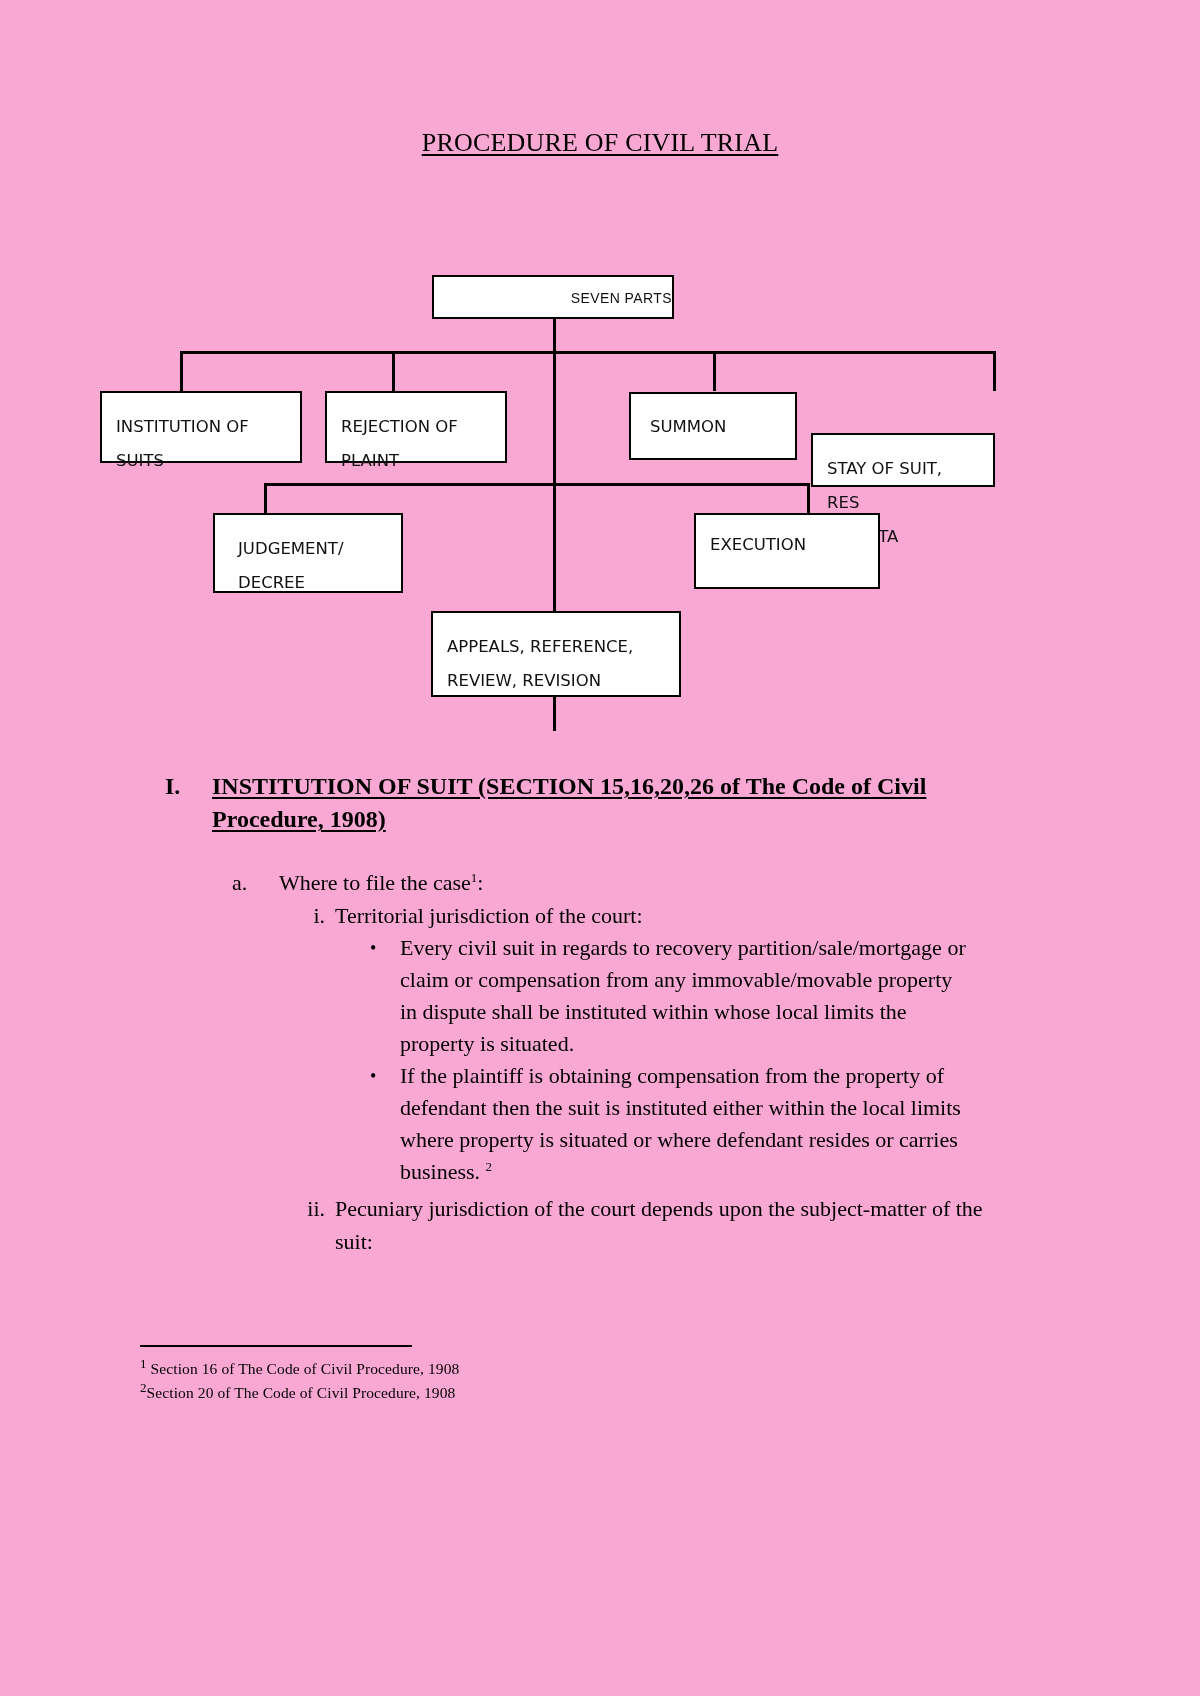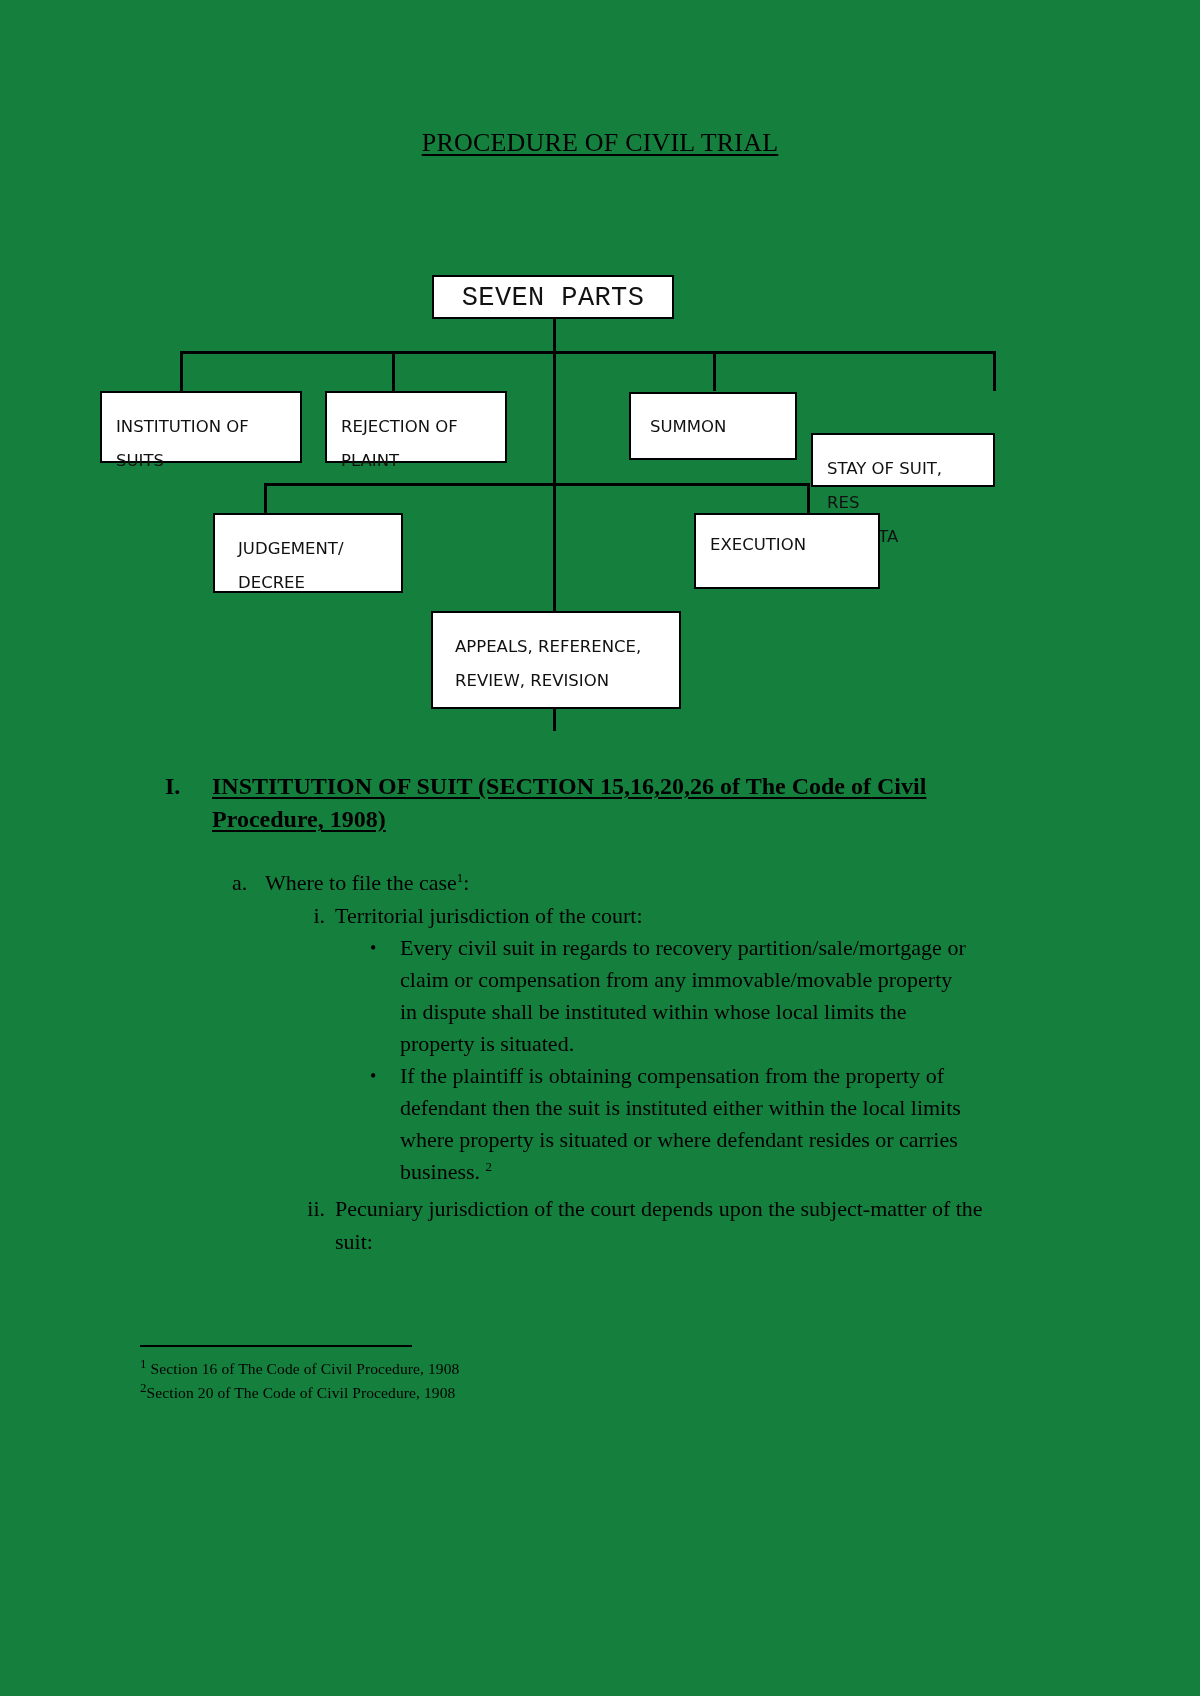--- a/index.html
+++ b/index.html
@@ -8,21 +8,21 @@
     background: #ffffff;
   }
   body {
     font-family: "Liberation Serif", "DejaVu Serif", serif;
     color: #000000;
   }
   .page {
     position: relative;
     width: 1200px;
     height: 1696px;
-    background: #15803d;
+    background: #f9a8d4;
     overflow: hidden;
   }
 
   
   .doc-title {
     position: absolute;
     left: 0;
     top: 128px;
     width: 1200px;
     text-align: center;
@@ -51,23 +51,23 @@
     font-size: 16.5px;
     line-height: 34px;
     color: #111111;
     z-index: 2;
   }
   .node .txt {
     display: block;
     padding: 0 14px;
   }
   .node.root {
-    font-family: Liberation Mono, monospace;
-    font-size: 27px;
-    text-align: center;
+    font-family: Liberation Sans, sans-serif;
+    font-size: 14px;
+    text-align: right;
     letter-spacing: 0.4px;
   }
   .node.root .txt { padding: 0; }
   .node .pad-top { padding-top: 17px; }
 
   .line {
     position: absolute;
     background: #000000;
     z-index: 1;
   }
@@ -109,21 +109,21 @@
     width: 740px;
     font-size: 22px;
     line-height: 33px;
   }
   .level-a .marker {
     position: absolute;
     left: 0;
     top: 0;
     width: 30px;
   }
-  .level-a .atext { display: block; margin-left: 33px; }
+  .level-a .atext { display: block; margin-left: 47px; }
   sup { font-size: 13px; vertical-align: super; line-height: 0; }
 
   .level-i {
     position: relative;
     margin-left: 265px;
     width: 720px;
     font-size: 22px;
     line-height: 33px;
   }
   .level-i .marker {
@@ -219,21 +219,21 @@
 
     <div class="node" style="left:213px; top:258px; width:190px; height:80px;padding-left:9px;">
       <span class="txt pad-top">JUDGEMENT/</span>
       <span class="txt">DECREE</span>
     </div>
 
     <div class="node" style="left:694px; top:258px; width:186px; height:76px;">
       <span class="txt" style="line-height:60px;">EXECUTION</span>
     </div>
 
-    <div class="node" style="left:431px; top:356px; width:250px; height:98px;padding-left:8px;">
+    <div class="node" style="left:431px; top:356px; width:250px; height:86px;">
       <span class="txt pad-top">APPEALS, REFERENCE,</span>
       <span class="txt">REVIEW, REVISION</span>
     </div>
   </div>
 
   <div class="body">
 
     <div class="heading-row">
       <span class="roman">I.</span>
       <span class="htext">INSTITUTION OF SUIT (SECTION 15,16,20,26 of The Code of Civil Procedure, 1908)</span>

